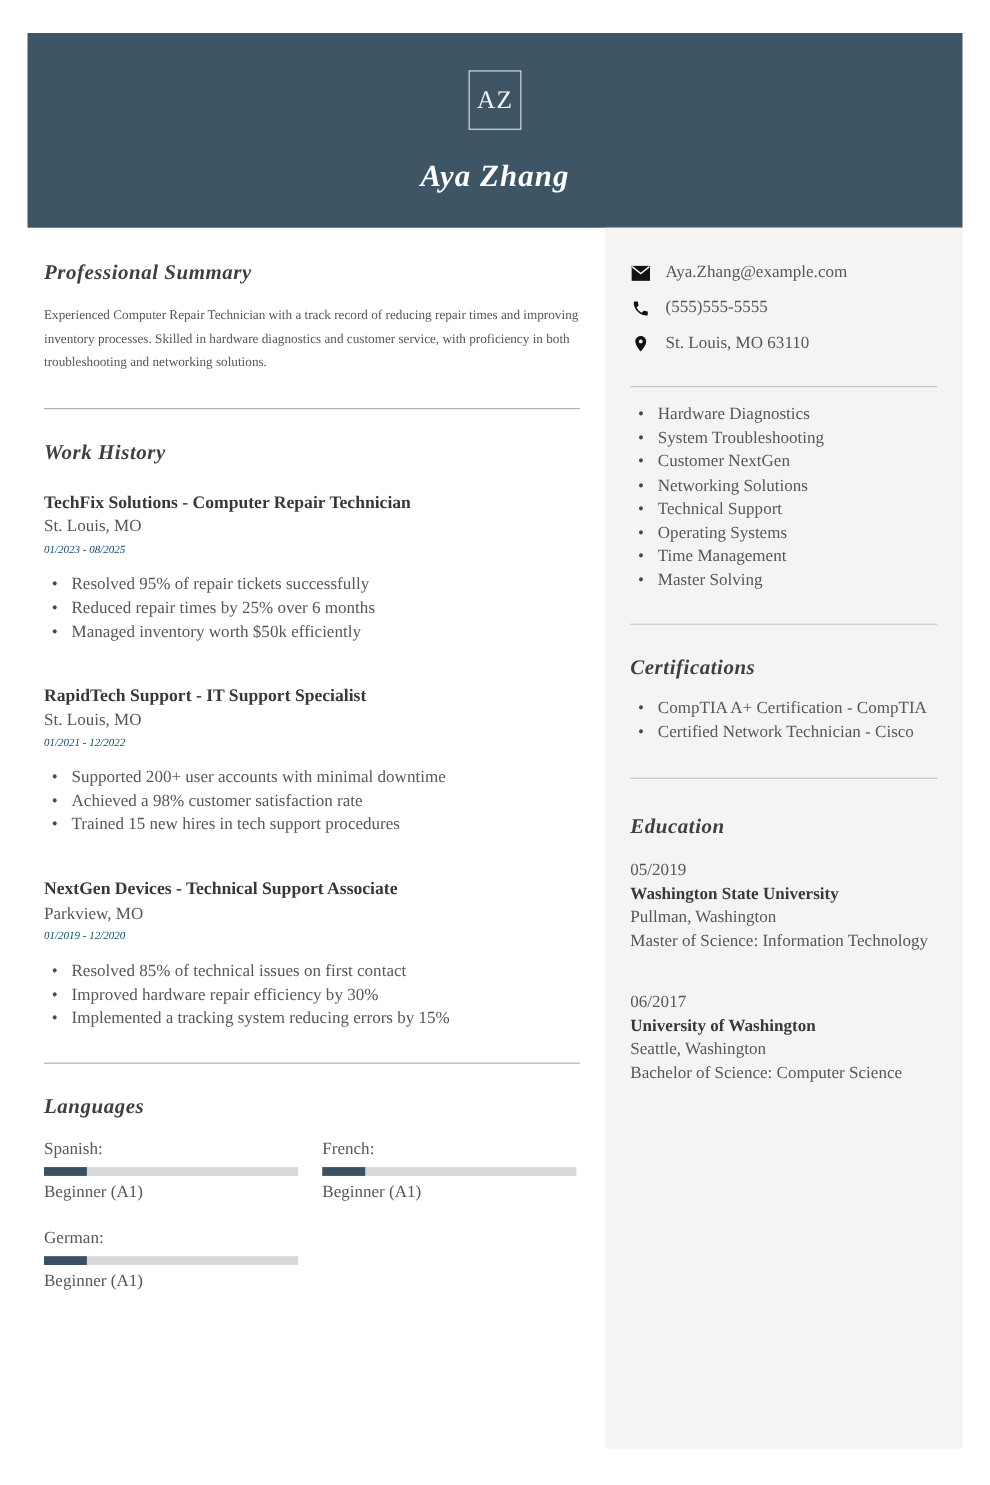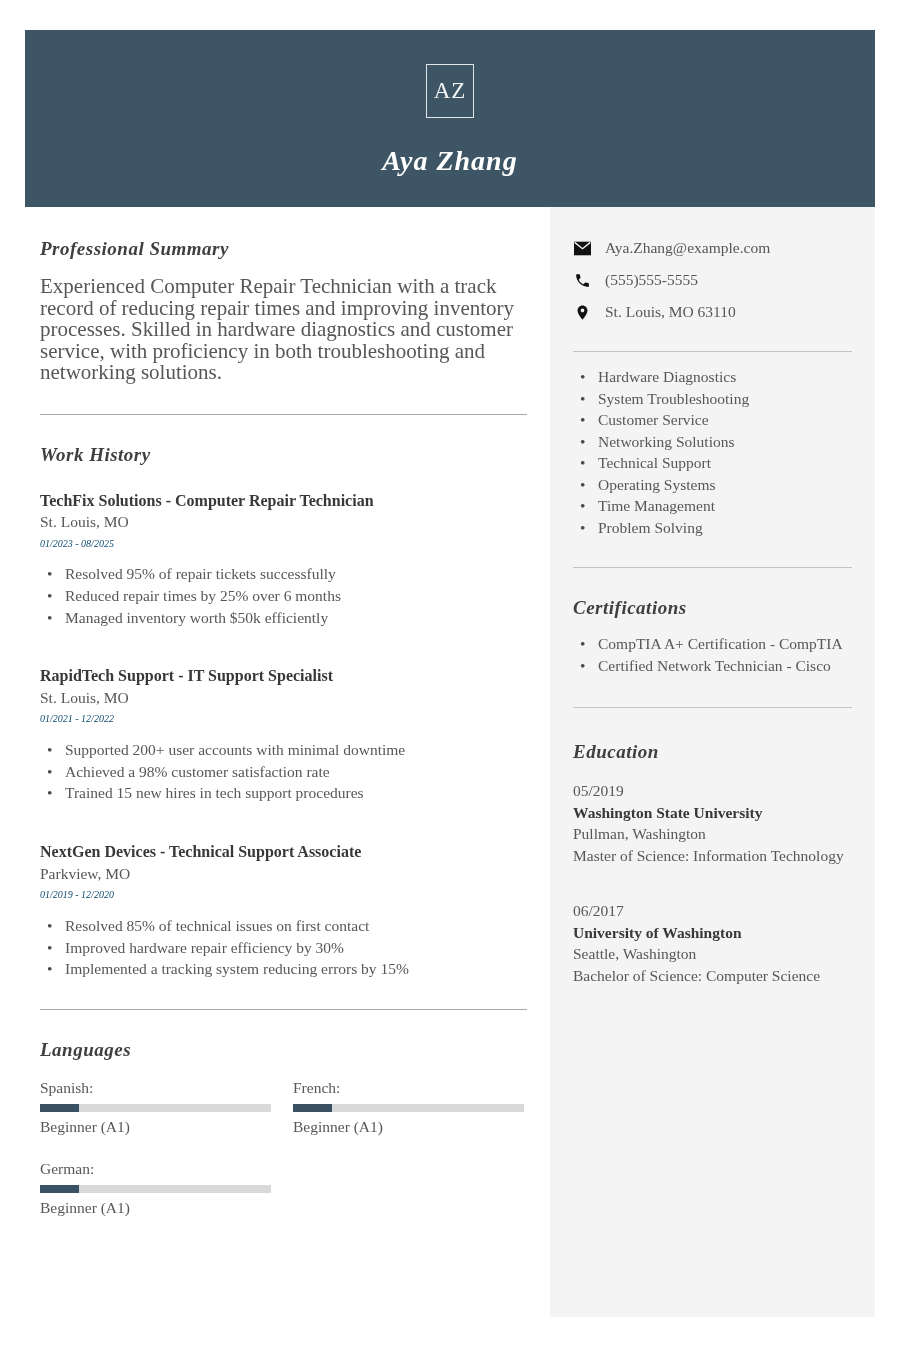--- a/index.html
+++ b/index.html
@@ -10,21 +10,21 @@
   .monogram{position:absolute;left:50%;top:34px;transform:translateX(-50%);
             width:46px;height:52px;border:1px solid rgba(255,255,255,.85);
             display:flex;align-items:center;justify-content:center;
             color:#f2f4f6;font-size:23px;letter-spacing:1px;}
   .name{position:absolute;left:0;right:0;top:115px;text-align:center;color:#ffffff;
         font-size:28px;font-weight:bold;font-style:italic;letter-spacing:1px;}
   
   .main{position:absolute;left:40px;top:207px;width:487px;}
   .sec-heading{font-size:19px;font-weight:bold;font-style:italic;color:#3f3f3f;letter-spacing:.5px;}
   .h-summary{margin-top:31px;}
-  .summary-text{margin:16px 0 0 0;font-size:21px;line-height:21.5px;}
+  .summary-text{margin:16px 0 0 0;font-size:12px;line-height:21.5px;}
   .divider{border:none;border-top:1px solid #a8a8a8;margin:30px 0 0 0;}
   .h-work{margin-top:29px;}
   .job{margin-top:24px;}
   .job-title{font-size:16px;font-weight:bold;color:#383838;line-height:21.5px;}
   .job-loc{font-size:15.5px;line-height:21.5px;}
   .job-dates{font-size:10px;font-style:italic;color:#0c4a6e;line-height:21.5px;}
   ul.bullets{list-style:none;margin:9px 0 0 0;padding:0;}
   ul.bullets li{position:relative;padding-left:25px;font-size:15.5px;line-height:21.8px;}
   ul.bullets li::before{content:'\2022';position:absolute;left:7px;top:0;color:#4a4a4a;}
   .job+.job{margin-top:37px;}
@@ -167,26 +167,26 @@
         </span>
         <span>St. Louis, MO 63110</span>
       </div>
     </div>
 
     <hr class="sdivider">
 
     <ul class="bullets">
       <li>Hardware Diagnostics</li>
       <li>System Troubleshooting</li>
-      <li>Customer Service</li>
+      <li>Customer NextGen</li>
       <li>Networking Solutions</li>
       <li>Technical Support</li>
       <li>Operating Systems</li>
       <li>Time Management</li>
-      <li>Problem Solving</li>
+      <li>Master Solving</li>
     </ul>
 
     <hr class="sdivider div-after-skills">
 
     <div class="sec-heading h-certs">Certifications</div>
     <ul class="bullets">
       <li>CompTIA A+ Certification - CompTIA</li>
       <li>Certified Network Technician - Cisco</li>
     </ul>
 

